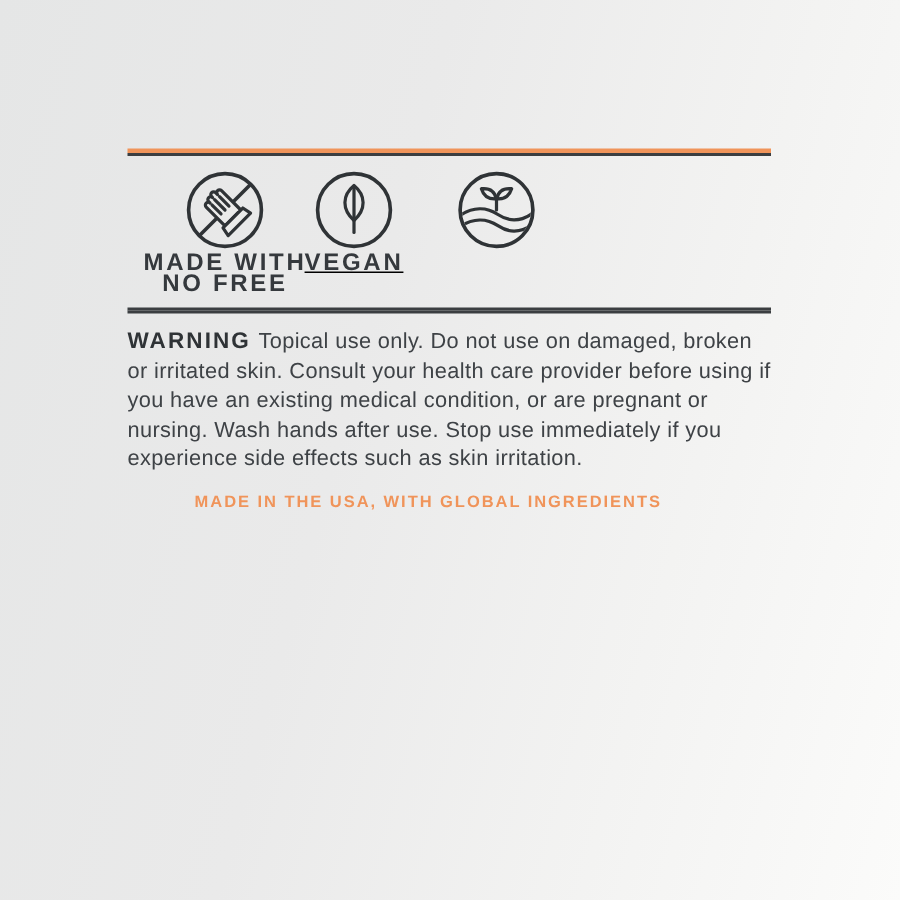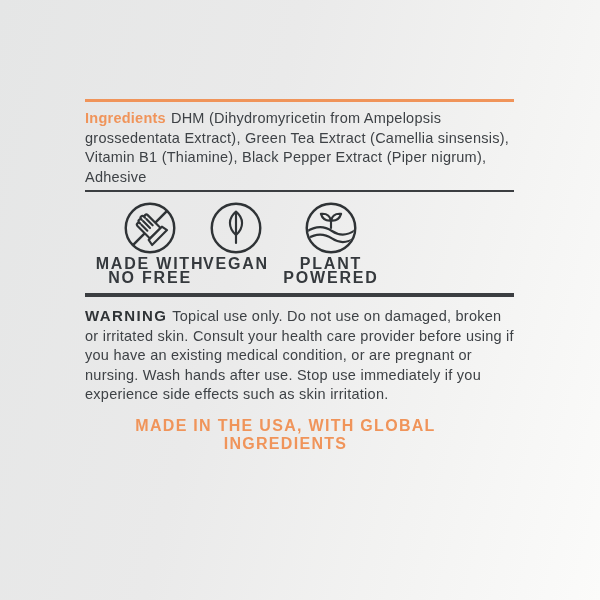--- a/index.html
+++ b/index.html
@@ -22,51 +22,50 @@
   }
   .ingredients .lbl{color:#F0945A;font-weight:700;margin-right:5px;}
 
   .badges-row{position:relative;height:93px;margin-top:8px;}
   .badge{position:absolute;top:0;width:124px;text-align:center;}
   .badge svg{display:block;margin:0 auto;}
   .badge-label{
     margin-top:1px;font-size:16px;line-height:13.5px;
     font-weight:700;letter-spacing:1.8px;color:#35393D;
   }
-  .b1{left:3px;}.b2{left:89px;}.b3{left:184px;}.b4{left:279px;}
+  .b1{left:3px;}.b2{left:89px;text-decoration:underline;}.b3{left:184px;}.b4{left:279px;}
 
   .disclaimer{
     margin:4px 0 5px 0;
     font-size:13.5px;line-height:19.2px;letter-spacing:.25px;
     color:#3E4246;
   }
 
   .warning{
     margin:9px 0 0 0;
     font-size:14.5px;line-height:19.5px;letter-spacing:.25px;
     color:#3E4246;
   }
   .warning .lbl{color:#2F3336;font-weight:700;letter-spacing:1.4px;font-size:15px;margin-right:5px;}
 
   .footer{
     margin-top:12px;padding-right:28px;
     text-align:center;
-    font-size:16px;font-weight:700;letter-spacing:1.3px;
+    font-size:11px;font-weight:700;letter-spacing:1.3px;
     color:#F0945A;
   }
 </style>
 </head>
 <body>
 
 <div class="panel">
   <div class="content">
 
     <div class="rule rule-orange"></div>
 
-    <p class="ingredients"><span class="lbl">Ingredients</span><span>DHM (Dihydromyricetin from Ampelopsis grossedentata Extract), Green Tea Extract (Camellia sinsensis), Vitamin B1 (Thiamine), Black Pepper Extract (Piper nigrum), Adhesive</span></p>
 
     <div class="rule rule-dark"></div>
 
     <div class="badges-row">
 
       <div class="badge b1">
         <svg width="56" height="56" viewBox="0 0 60 60">
           <g fill="none" stroke="#2F3336" stroke-width="2.6" stroke-linecap="round" stroke-linejoin="round">
             <circle cx="30" cy="30" r="26"></circle>
             <line x1="48" y1="12" x2="12" y2="48"></line>
@@ -111,24 +110,20 @@
               <line x1="30" y1="30" x2="30" y2="20.5"></line>
               <path d="M29.8,22 C24,22.5 20.8,20 19.2,14.8 C25.2,14.2 28.8,16.8 29.8,22 Z"></path>
               <path d="M30.2,22 C36,22.5 39.2,20 40.8,14.8 C34.8,14.2 31.2,16.8 30.2,22 Z"></path>
               <g clip-path="url(#pp-clip)">
                 <path d="M3,34.5 C13,27.5 23,27.8 31,33.2 C39,38.6 48,38.3 57,31.5"></path>
                 <path d="M3,42.5 C13,35.5 23,35.8 31,41.2 C39,46.6 48,46.3 57,39.5"></path>
               </g>
             </g>
           </g>
         </svg>
-        <div class="badge-label">
-          <div>PLANT</div>
-          <div>POWERED</div>
-        </div>
       </div>
 
 
     </div>
 
     <div class="rule rule-dark"></div>
 
 
     <div class="rule rule-dark"></div>
 

